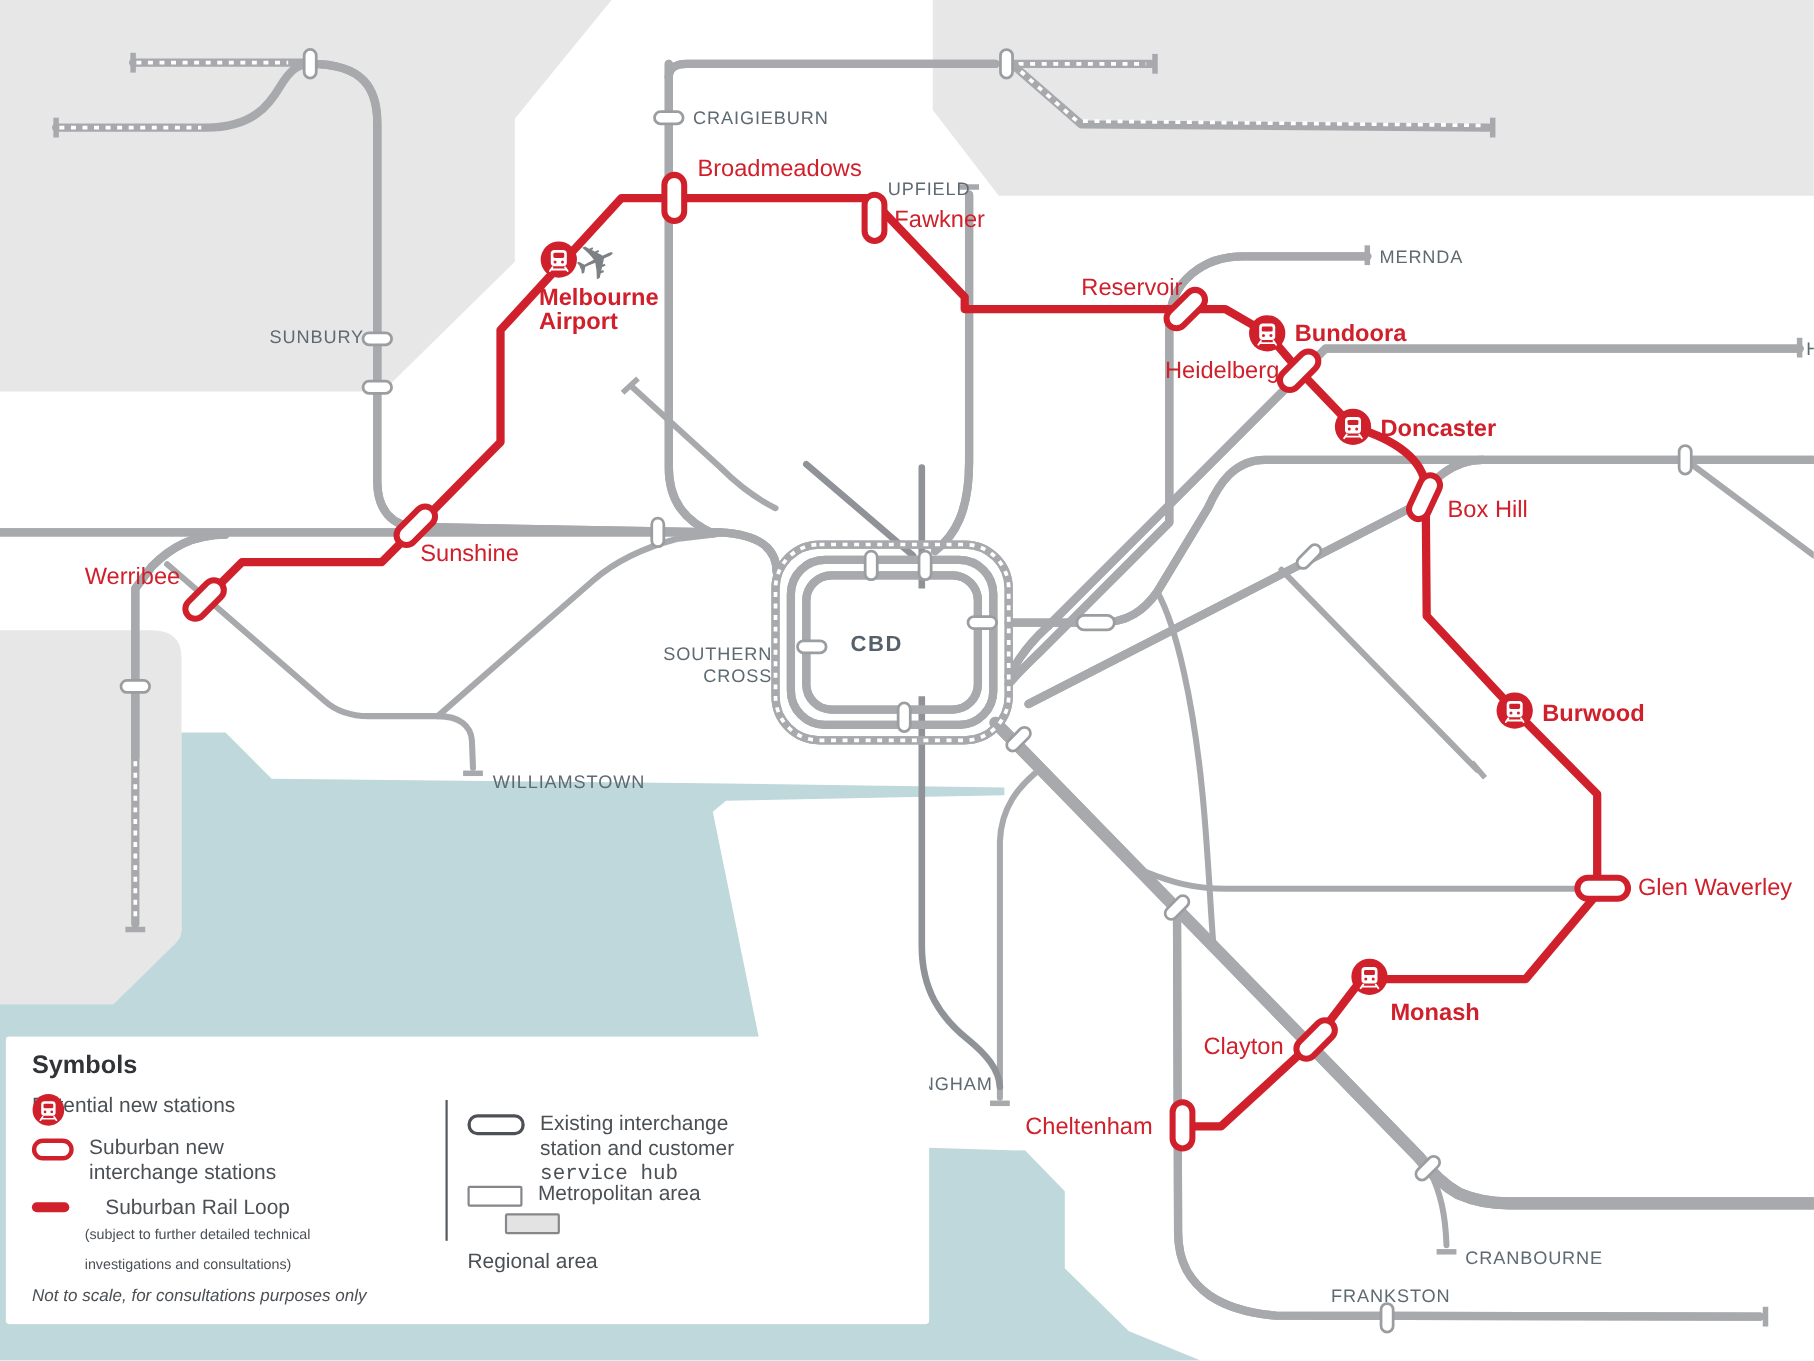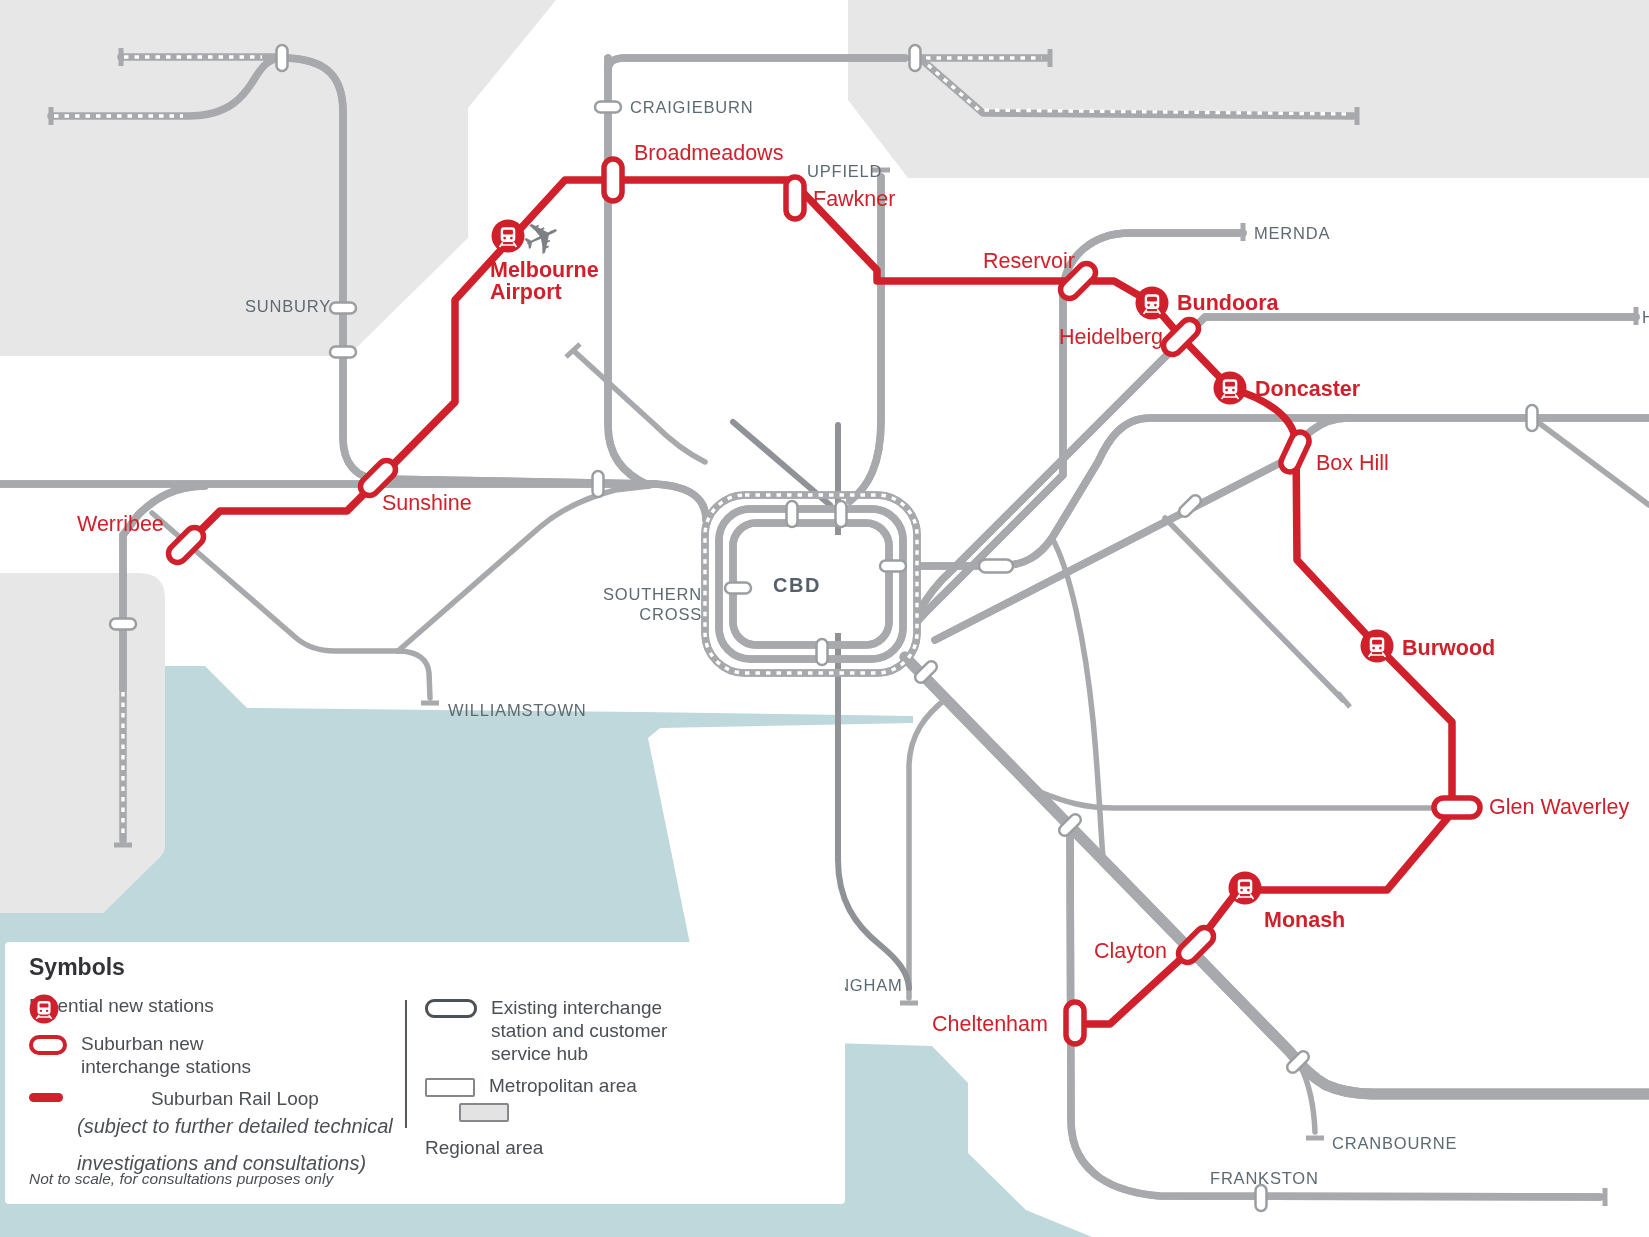--- a/index.html
+++ b/index.html
@@ -35,21 +35,21 @@
           clip-path:polygon(0 0,86% 0,100% 14%,100% 100%,0 100%);
           border-radius:4px;color:#4b5055;}
   #legend .title{position:absolute;left:24px;top:12px;font-size:23px;font-weight:bold;color:#323337;}
   .lrow{position:absolute;display:flex;align-items:flex-start;gap:14px;font-size:19px;line-height:1.22;}
   .licon{flex:0 0 auto;}
   .pill-red{width:30px;height:12px;border:4.5px solid #d0202b;border-radius:10px;background:#fff;}
   .line-red{width:34px;height:9px;background:#d0202b;border-radius:4.5px;}
   .pill-exist{width:46px;height:13px;border:3px solid #4d5156;border-radius:9px;background:#fff;}
   .sw-metro{width:46px;height:15px;border:2px solid #85878a;background:#fff;border-radius:2px;}
   .sw-regional{width:46px;height:15px;border:2px solid #85878a;background:#e3e3e4;border-radius:2px;}
-  .lnote{font-size:20px;font-style:italic;margin-top:4px;}
+  .lnote{font-size:13px;margin-top:4px;}
   .lfoot{position:absolute;left:24px;top:228px;font-size:15.5px;font-style:italic;}
   #ldivider{position:absolute;left:400px;top:58px;height:128px;width:0;border-left:2px solid #55595e;}
   .traincircle{width:30px;height:30px;}
 </style>
 </head>
 <body>
 
 <div id="stage">
 <svg width="1649" height="1237" viewBox="0 0 1649 1237">
   <defs>
@@ -273,26 +273,26 @@
 
   <div class="lrow" style="left:24px;top:145px;">
     <span class="line-red licon" style="margin-top:6px;"></span>
     <span>
       <span style="display:block;text-align:center;">Suburban Rail Loop</span>
       <span class="lnote" style="display:block;">(subject to further detailed technical</span>
       <span class="lnote" style="display:block;margin-top:12px;">investigations and consultations)</span>
     </span>
   </div>
 
-  <div class="lrow" style="left:420px;top:54px;">
+  <div class="lrow" style="left:420px;top:68px;">
     <span class="pill-exist licon" style="margin-top:3px;"></span>
     <span>
       <span style="display:block;">Existing interchange</span>
       <span style="display:block;">station and customer</span>
-      <span style="display:block;">service hub</span>
+      <span style="display:block;font-family:Liberation Mono, monospace;">service hub</span>
     </span>
   </div>
 
   <div class="lrow" style="left:420px;top:132px;align-items:flex-end;">
     <span class="sw-metro licon"></span>
     <span>Metropolitan area</span>
   </div>
 
   <div class="lrow" style="left:420px;top:161px;align-items:center;flex-direction:column;">
     <span class="sw-regional licon"></span>

